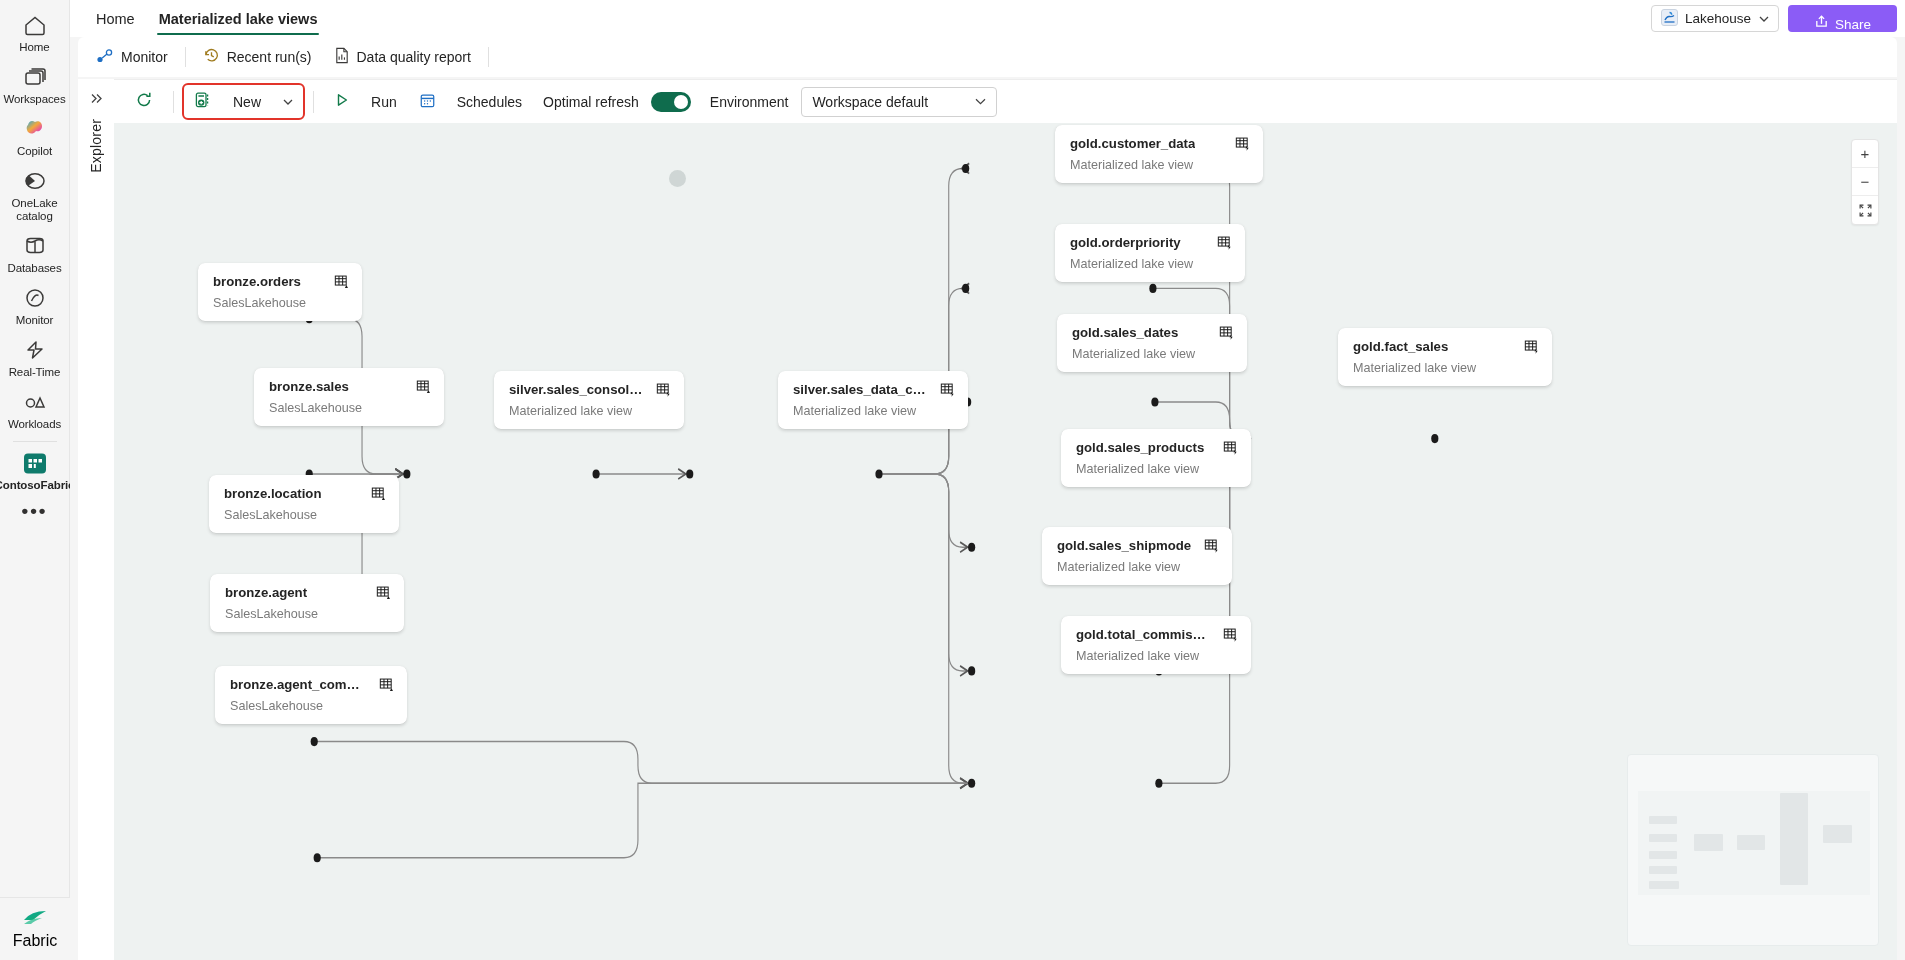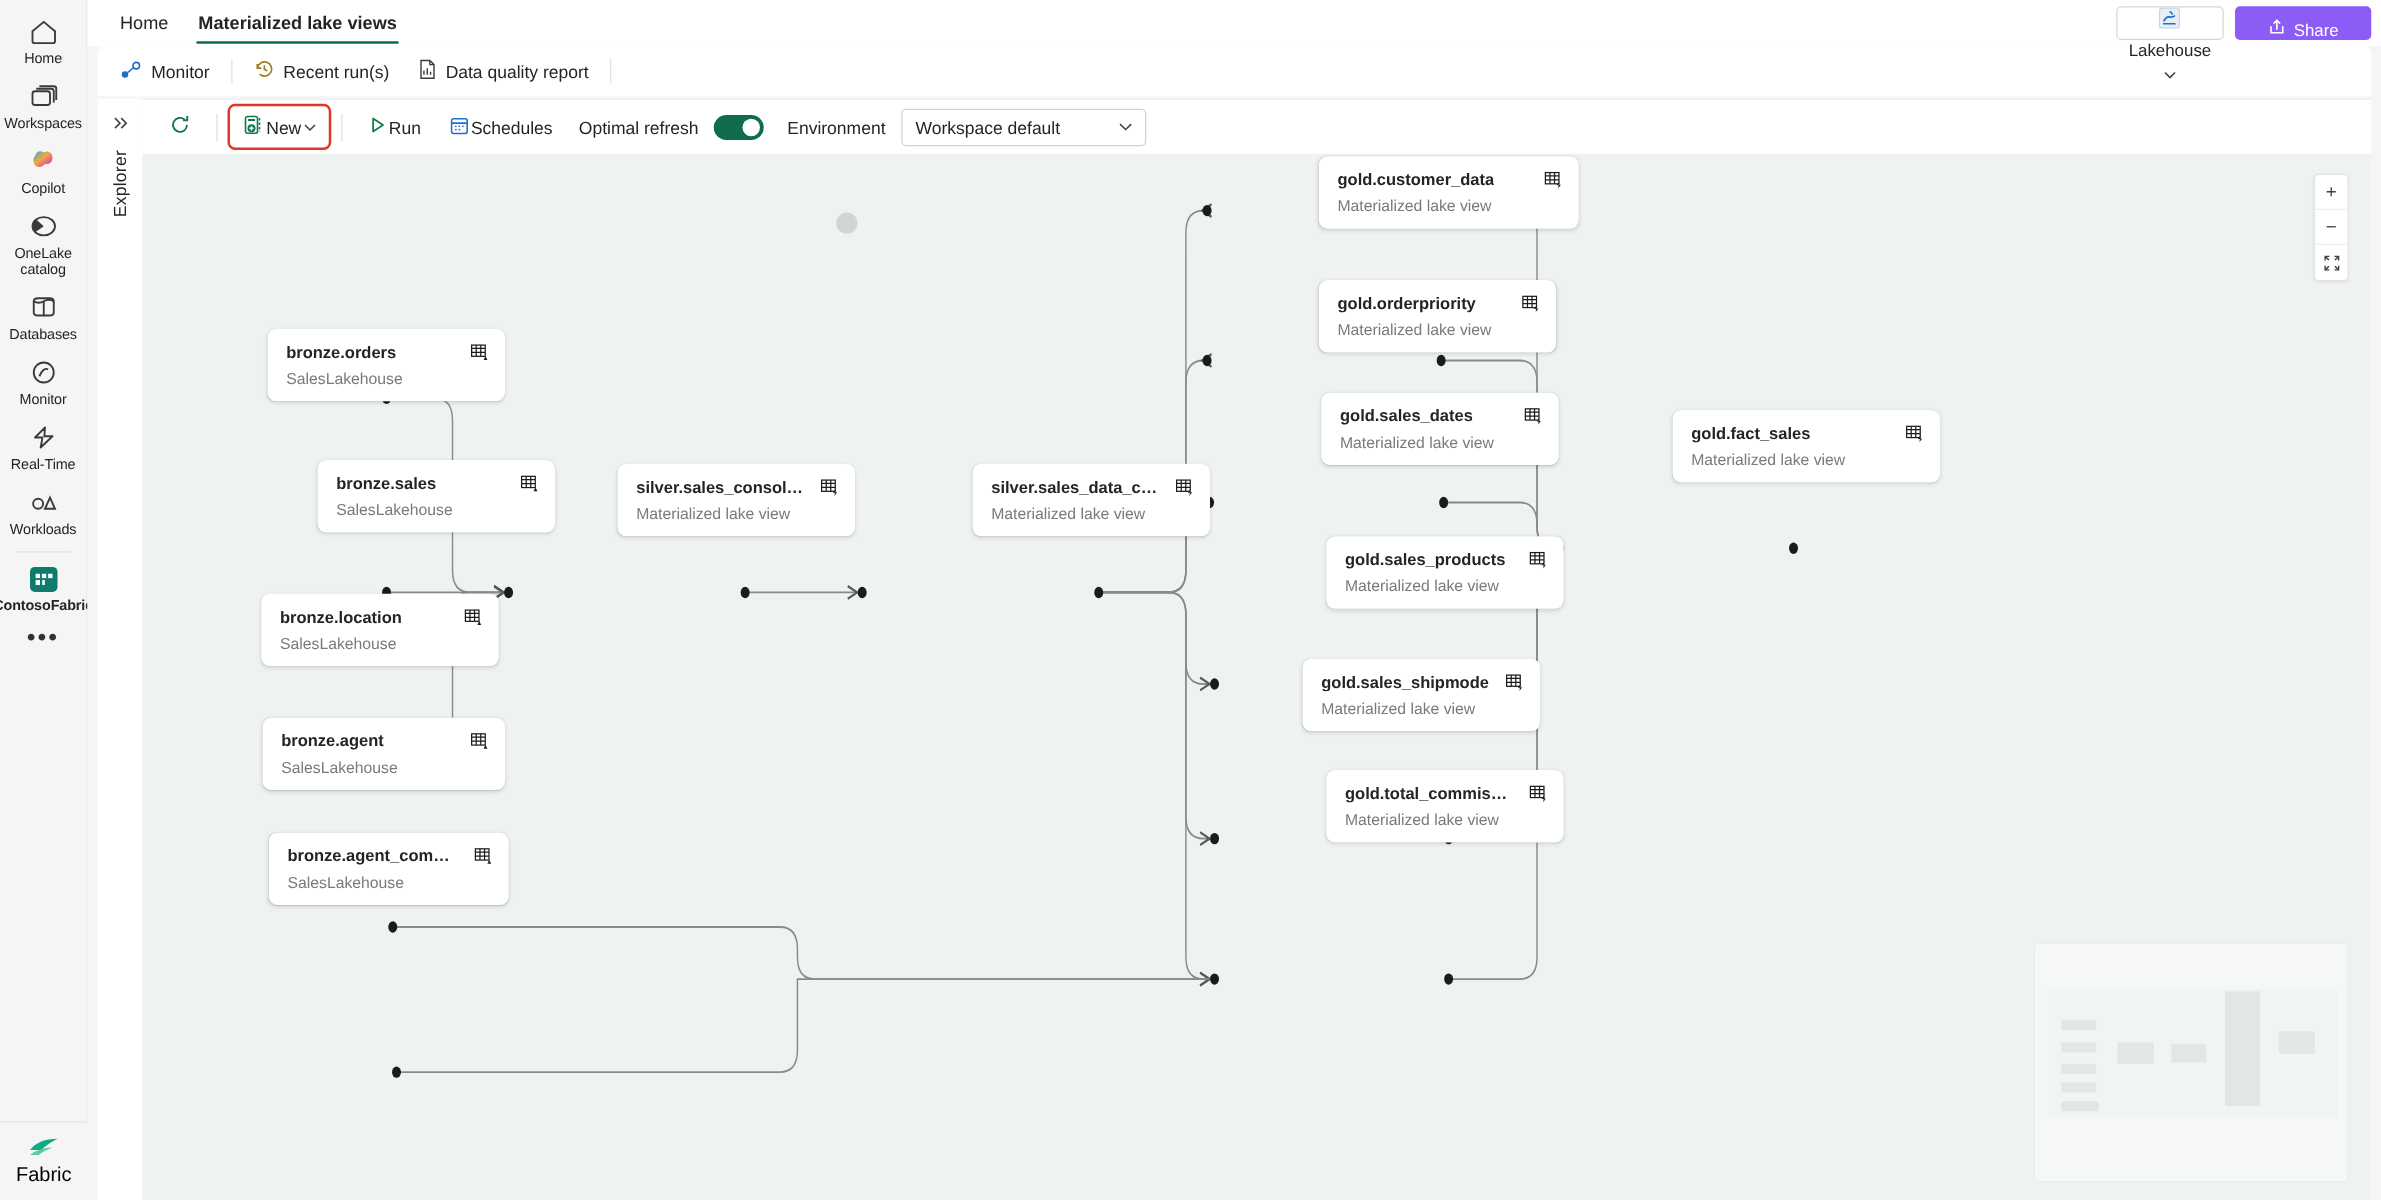--- a/index.html
+++ b/index.html
@@ -70,21 +70,21 @@
   .appnav-item.selected { font-weight: 700; }
   .appnav-item.selected::after {
     content: ""; position: absolute; left: 10px; right: 10px; bottom: 2px;
     height: 2.5px; background: #0f6c4d; border-radius: 2px;
   }
   .appbar-right { margin-left: auto; display: flex; align-items: center; gap: 9px; }
   .lakehouse-pill {
     display: flex; align-items: center; gap: 7px;
     border: 1px solid #d6d6d6; border-radius: 4px;
     height: 27px; padding: 0 9px; background: #fff; cursor: pointer;
-    font-size: 13.5px; color: #242424; flex-direction: column;
+    font-size: 13.5px; color: #242424;
   }
   .share-btn {
     display: flex; align-items: flex-end; gap: 6px;
     background: #8b5cf6; color: #fff; border: none; border-radius: 4px;
     height: 27px; padding: 0 26px; font-size: 13.5px; cursor: pointer;
     font-family: "Liberation Sans", sans-serif;
   }
 
   
   .ribbon-wrap { padding: 0 8px; background: #f5f5f5; flex: 0 0 42px; }
@@ -128,21 +128,21 @@
   .tab-close { font-size: 15px; color: #424242; cursor: pointer; line-height: 1; padding: 0 1px; }
   .tabstrip-right { margin-left: auto; display: flex; align-items: center; padding-right: 4px; }
   .copy-icon-btn { cursor: pointer; padding: 4px; border-radius: 4px; display:flex; }
 
   
   .toolbar {
     height: 44px; display: flex; align-items: center; gap: 4px;
     padding: 0 12px; border-top: 1px solid #ededed; flex: 0 0 44px;
   }
   .tb-btn {
-    display: flex; align-items: center; gap: 1px;
+    display: flex; align-items: center; gap: 21px;
     padding: 5px 9px; border-radius: 4px; cursor: pointer;
     font-size: 14px; color: #242424; white-space: nowrap;
   }
   .tb-div { width: 1px; height: 22px; background: #e0e0e0; margin: 0 7px; }
   .new-btn-highlight { outline: 2px solid #e2342a; outline-offset: 1px; border-radius: 3px; }
   .caret { font-size: 9px; color: #424242; margin-left: 1px; }
   .tb-label-plain { font-size: 14px; color: #242424; padding: 0 4px 0 8px; white-space: nowrap;}
   .toggle {
     width: 40px; height: 20px; border-radius: 10px; background: #0f6c4d;
     position: relative; cursor: pointer; margin: 0 4px;
@@ -551,21 +551,21 @@
               <circle cx="1049" cy="336" r="3.6"></circle>
             <circle cx="1049" cy="434" r="3.6"></circle>
               <circle cx="1049" cy="523" r="3.6"></circle>
             <circle cx="1138" cy="250" r="3.6"></circle>
               <circle cx="1326" cy="250" r="3.6"></circle>
           </g>
         </svg>
 
         <div class="ghost-dot" style="left:555px; top:47px;"></div>
 
-        <div class="node" style="left:100px; top:140px; width:190px;">
+        <div class="node" style="left:84px; top:140px; width:164px;">
           <div class="node-head">
             <span class="node-title">bronze.orders</span>
             <span class="node-icon">
               <svg width="15" height="15" viewBox="0 0 16 16" fill="none" stroke="#1b1b1b" stroke-width="1.05">
                 <rect x="1.4" y="2.2" width="11.6" height="9.6"></rect>
                 <path d="M1.4 5 h11.6 M1.4 8.4 h11.6 M5.3 2.2 v9.6 M9.2 2.2 v9.6"></path>
                 <path d="M11.6 15 L14.9 15 L13.2 11.6 Z" fill="#1b1b1b" stroke="none"></path>
               </svg>
             </span>
           </div>

